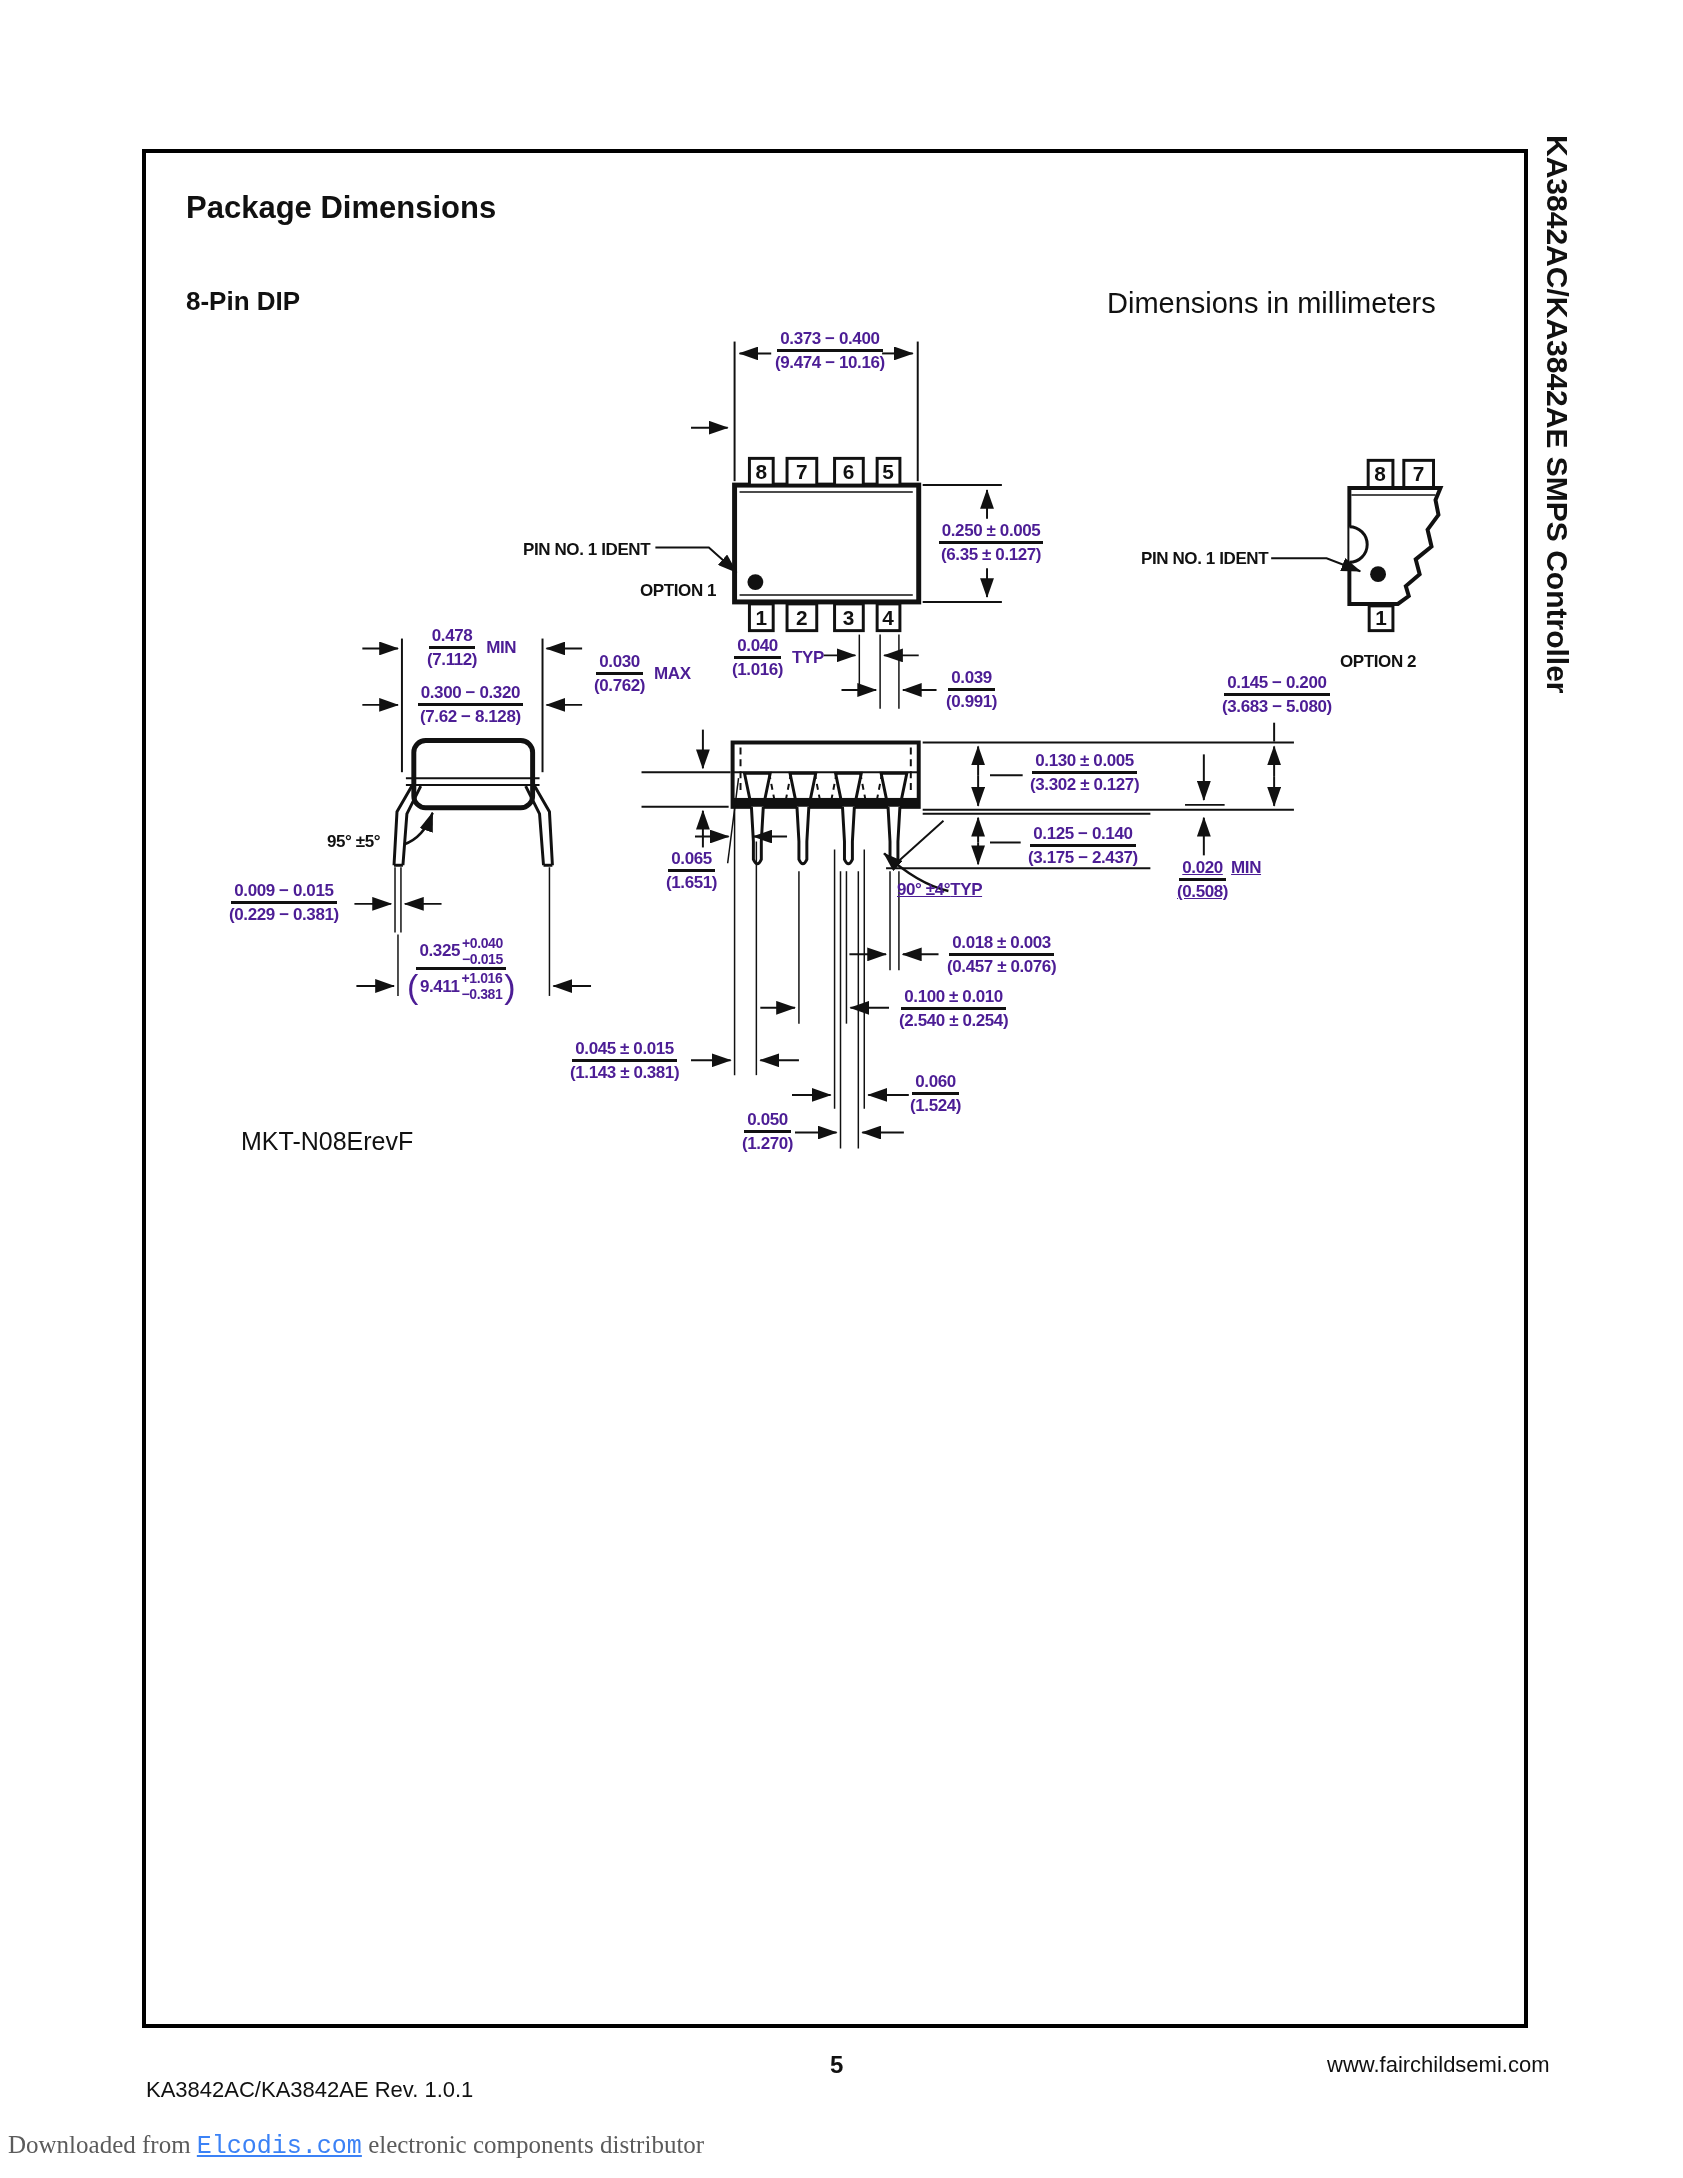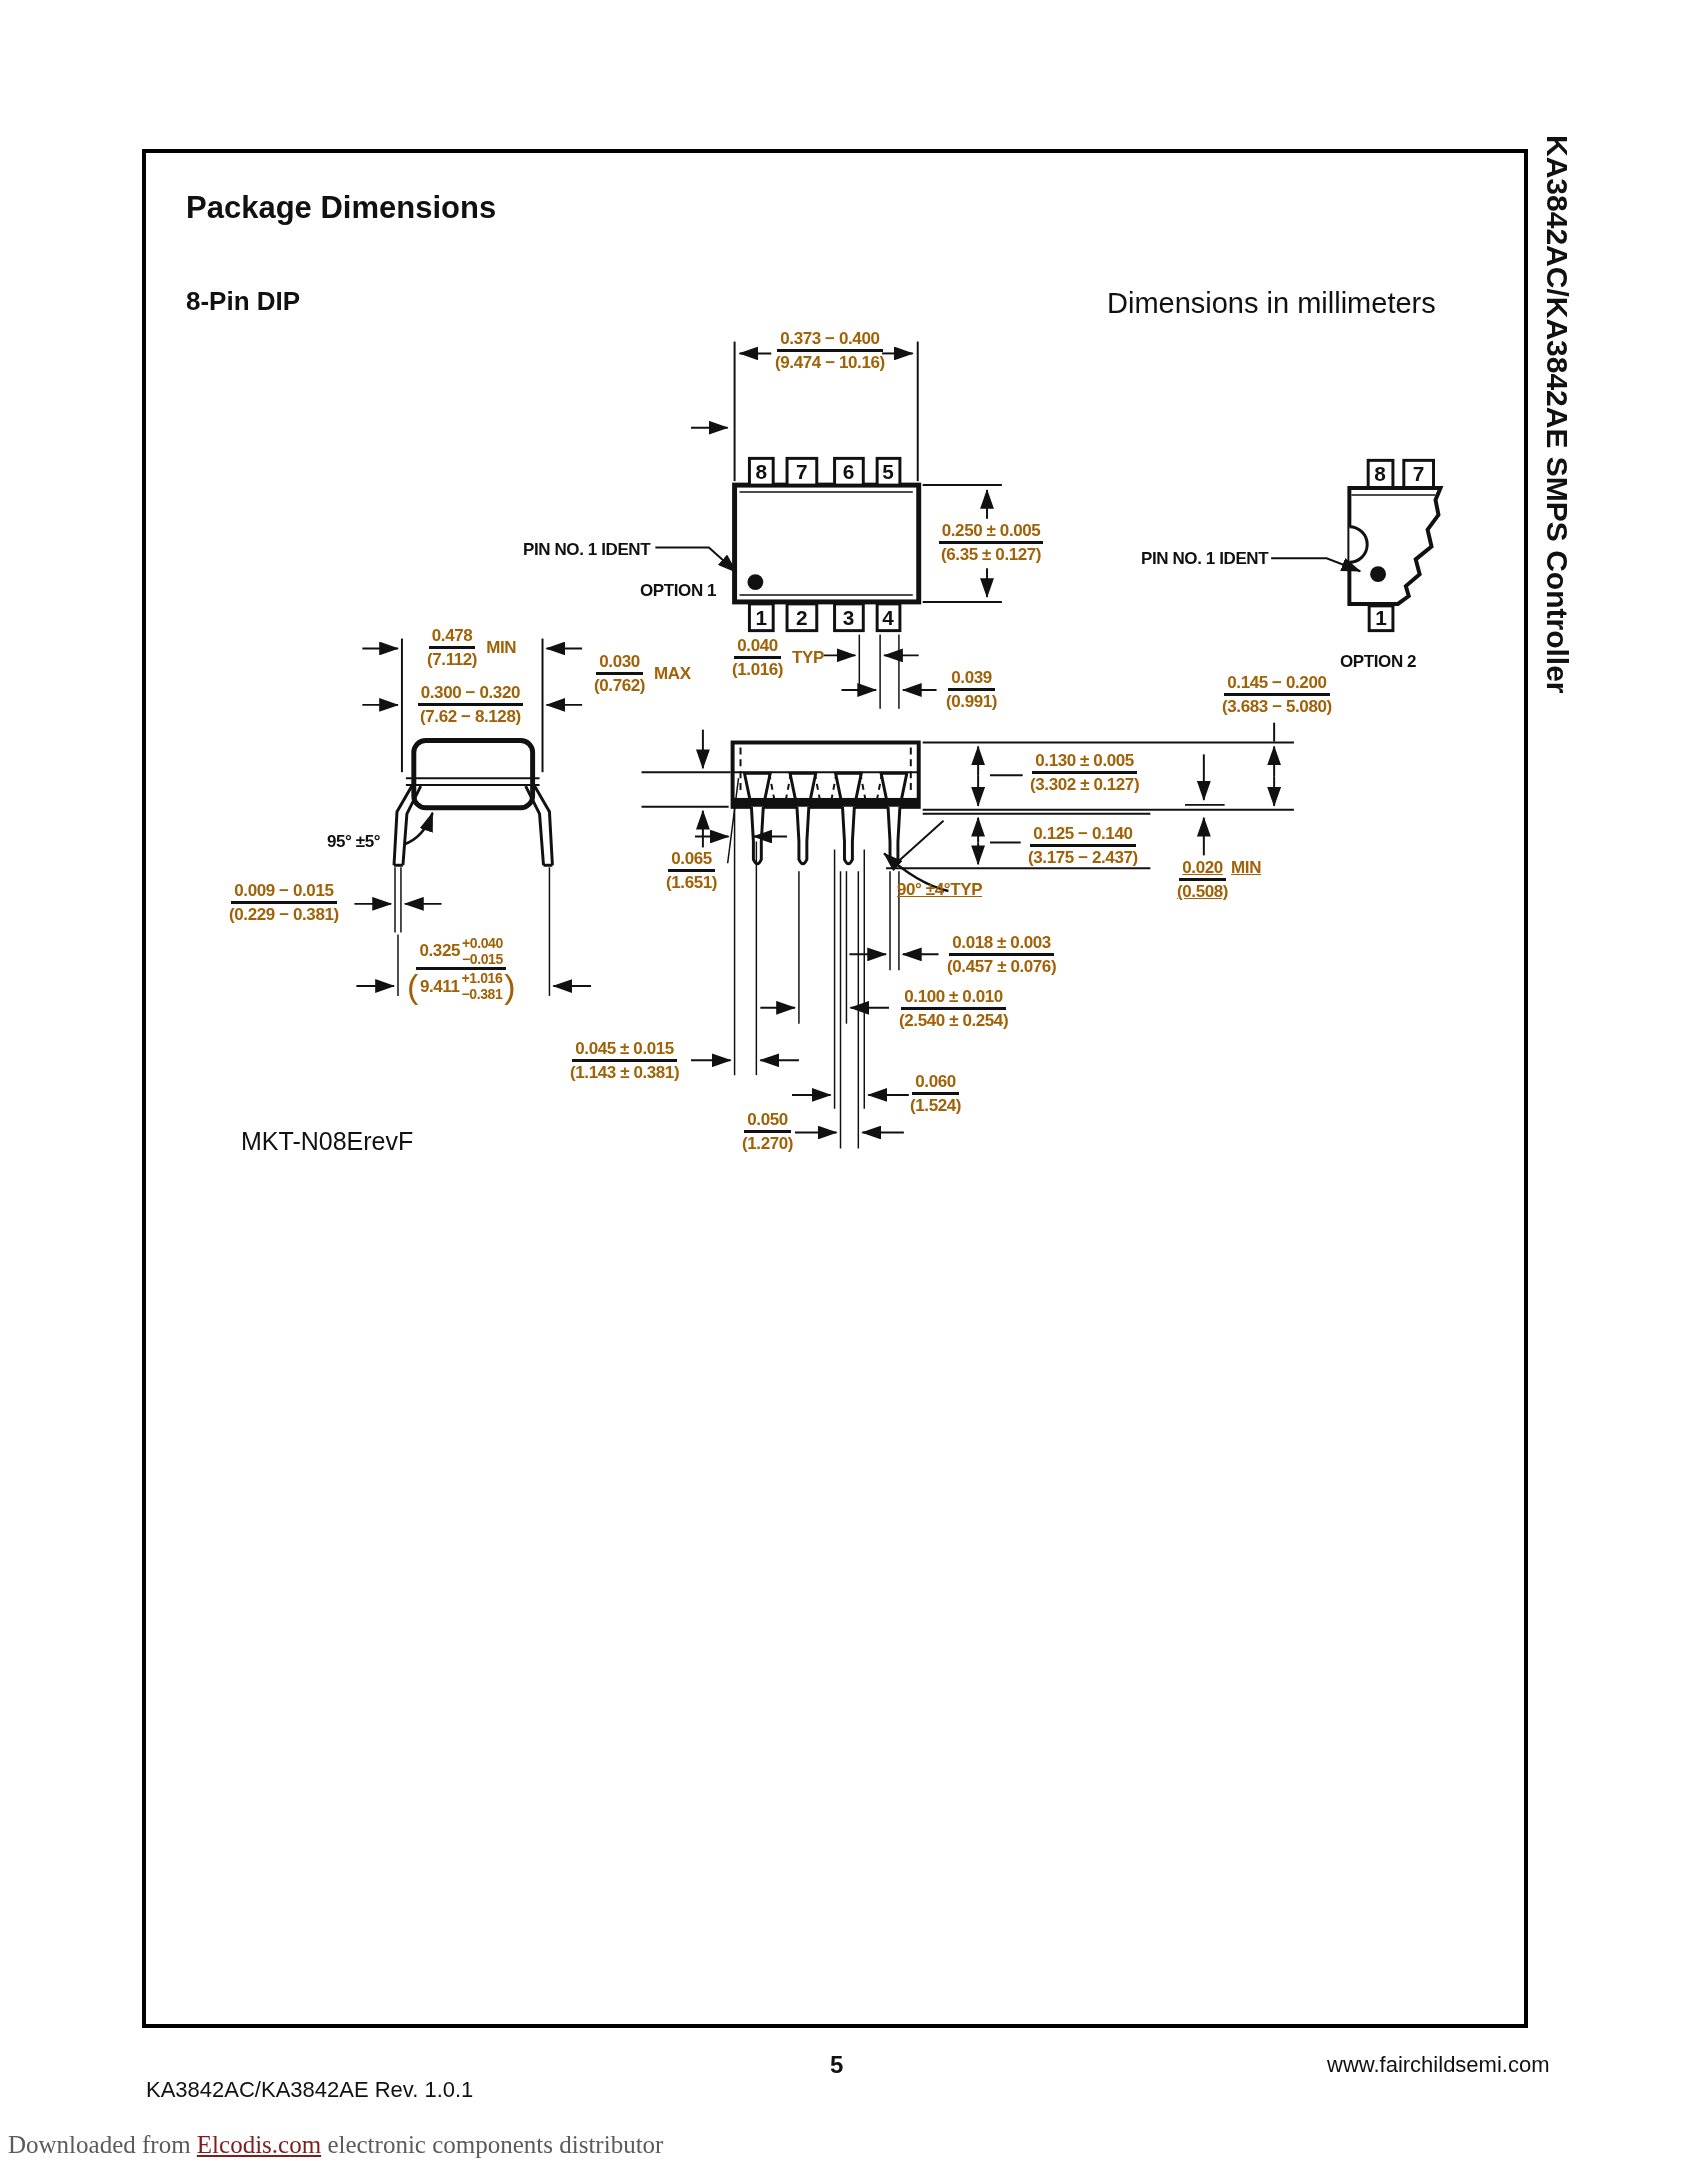--- a/index.html
+++ b/index.html
@@ -12,26 +12,26 @@
   #subtitle{left:186px;top:246px;font-size:26px;font-weight:bold;margin-top:40px;}
   #units-note{left:1107px;top:287px;font-size:29px;}
   #drawing-code{left:241px;top:1127px;font-size:25px;}
   #sidebar-title{left:1540px;top:135px;font-size:30px;font-weight:bold;
       writing-mode:vertical-rl;letter-spacing:0px;}
   #footer-rev{left:146px;top:2077px;font-size:22px;}
   #footer-page{left:830px;top:2051px;font-size:24px;font-weight:bold;}
   #footer-site{left:1327px;top:2052px;font-size:22px;}
   #download-note{left:8px;top:2131px;font-size:25px;font-family:"Liberation Serif",serif;
       color:#5b5b5b;}
-  #download-note a{color:#7f1d1d;text-decoration:underline;}
+  #download-note a{color:#3b82f6;text-decoration:underline;font-family:Liberation Mono, monospace;}
   svg{position:absolute;left:0;top:0;}
   
   .dim{position:absolute;display:flex;align-items:center;gap:6px;
        font-size:17px;font-weight:bold;line-height:1.25;letter-spacing:-0.4px;
-       white-space:nowrap;color:#a16207;}
+       white-space:nowrap;color:#4c1d95;}
   .dim.col{flex-direction:row;gap:0;align-items:flex-start;text-decoration:underline;}
   .frac{display:flex;flex-direction:column;align-items:center;text-align:center;}
   .frac .num{border-bottom:3px solid #111;padding:0 3px;display:flex;align-items:center;gap:2px;}
   .frac .den{padding:0 3px;display:flex;align-items:center;gap:2px;}
   .sfx{font-size:17px;font-weight:bold;}
   .tolstack{display:flex;flex-direction:column;font-size:14px;line-height:1.15;text-align:left;}
   .bigp{font-size:34px;font-weight:400;line-height:0.8;}
   .plain{position:absolute;font-size:17px;font-weight:bold;letter-spacing:-0.4px;white-space:nowrap;}
 </style>
 </head>

